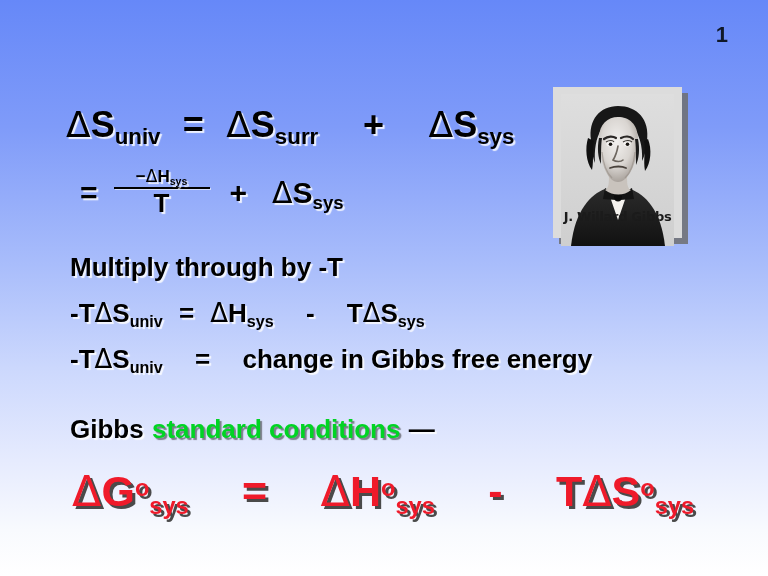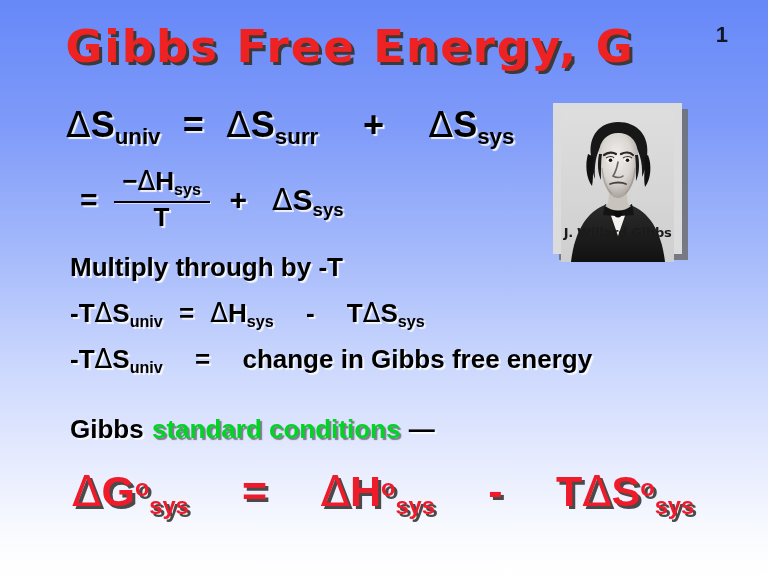--- a/index.html
+++ b/index.html
@@ -106,21 +106,21 @@
     text-shadow: 2px 2px 1px rgba(255,255,255,0.85);
   }
   #eq2 .lhs { line-height: 1; }
   #eq2 .eqsign { margin: 0 16px 0 14px; }
   #eq2 .frac {
     display: inline-flex;
     flex-direction: column;
     align-items: center;
     line-height: 1.05;
   }
-  #eq2 .num { padding: 0 6px 6px 6px; font-size: 26px; }
+  #eq2 .num { padding: 0 6px 1px 6px; font-size: 17px; }
   #eq2 .bar {
     width: 100%;
     min-width: 96px;
     height: 2px;
     background: #000;
     box-shadow: 1px 1px 0 rgba(255,255,255,0.6);
   }
   #eq2 .den { padding-top: 1px; font-size: 26px; }
   #eq2 .plus { margin-left: 20px; }
   #eq2 .rhs { margin-left: 25px; }
@@ -169,21 +169,21 @@
     text-shadow: 3px 3px 0 #4a4a4a;
   }
   #eq-final .sub { top: 0.32em; font-size: 0.55em; }
   #eq-final .sup { top: -0.42em; font-size: 0.55em; }
   #eq-final .delta { color: #ef1a2a; }
 
   
   #portrait-card {
     position: absolute;
     left: 553px;
-    top: 103px;
+    top: 87px;
     width: 129px;
     height: 151px;
     background: #dcdcdc;
     box-shadow: 6px 6px 0 rgba(110,110,110,0.85);
   }
   #portrait-frame {
     position: absolute;
     left: 8px;
     top: 7px;
     width: 113px;
@@ -206,21 +206,20 @@
   }
   #portrait-svg { display: block; }
 </style>
 </head>
 <body>
 
 <div id="slide">
 
   <div id="slide-number">1</div>
 
-  <div id="title">Gibbs Free Energy, G</div>
 
   <div class="mathline" id="eq1">
     <span class="delta">Δ</span><span>S</span><span class="sub">univ</span><span class="spw"></span><span>=</span><span class="spw"></span><span class="delta">Δ</span><span>S</span><span class="sub">surr</span><span class="spw"></span><span class="spw"></span><span>+</span><span class="spw"></span><span class="spw"></span><span class="delta">Δ</span><span>S</span><span class="sub">sys</span>
   </div>
 
   <div id="eq2">
     <span class="eqsign">=</span>
     <span class="frac">
       <span class="num"><span>−</span><span class="delta">Δ</span><span>H</span><span class="sub">sys</span></span>
       <span class="bar"></span>

